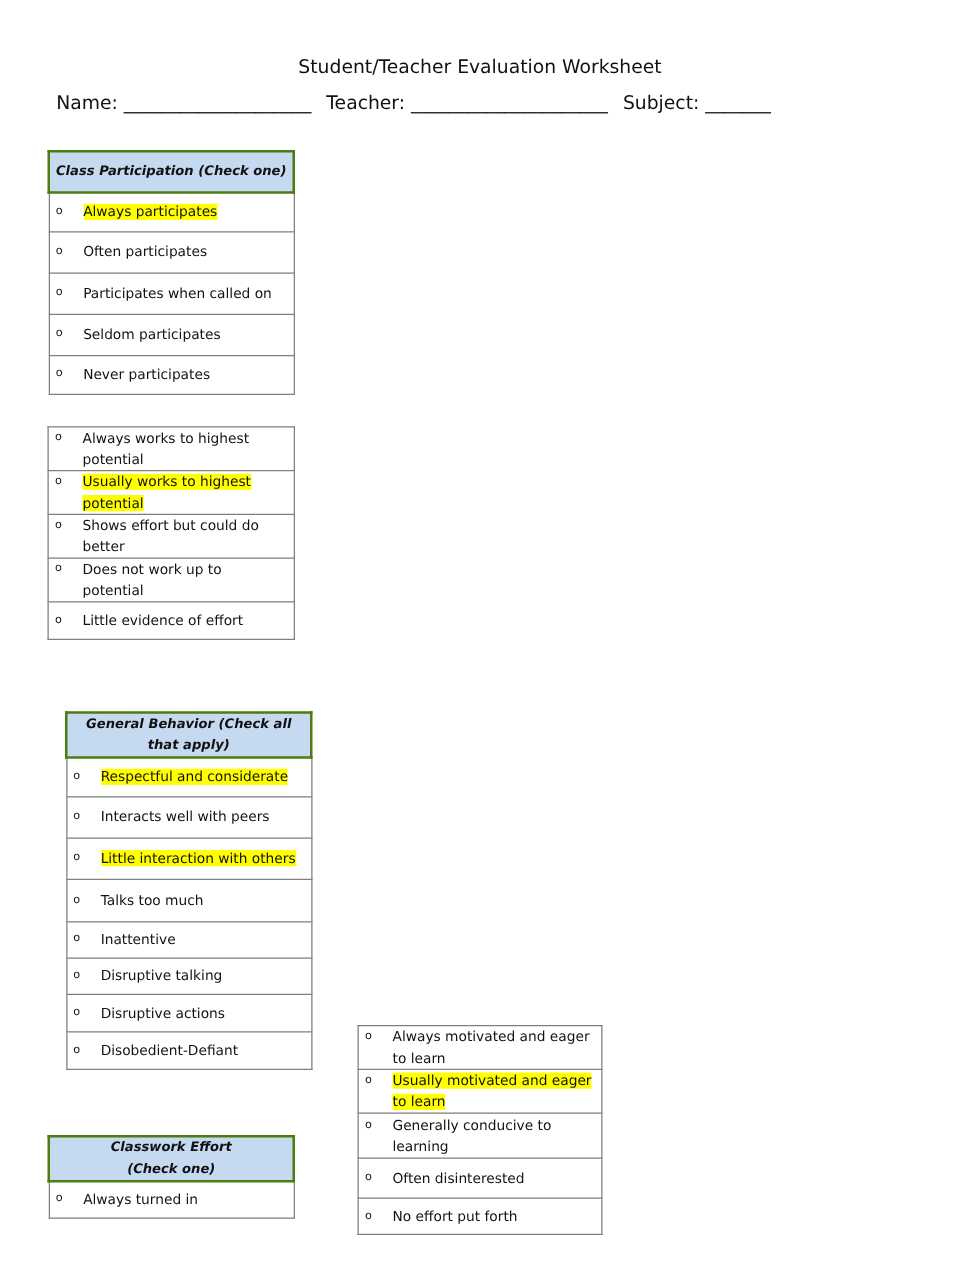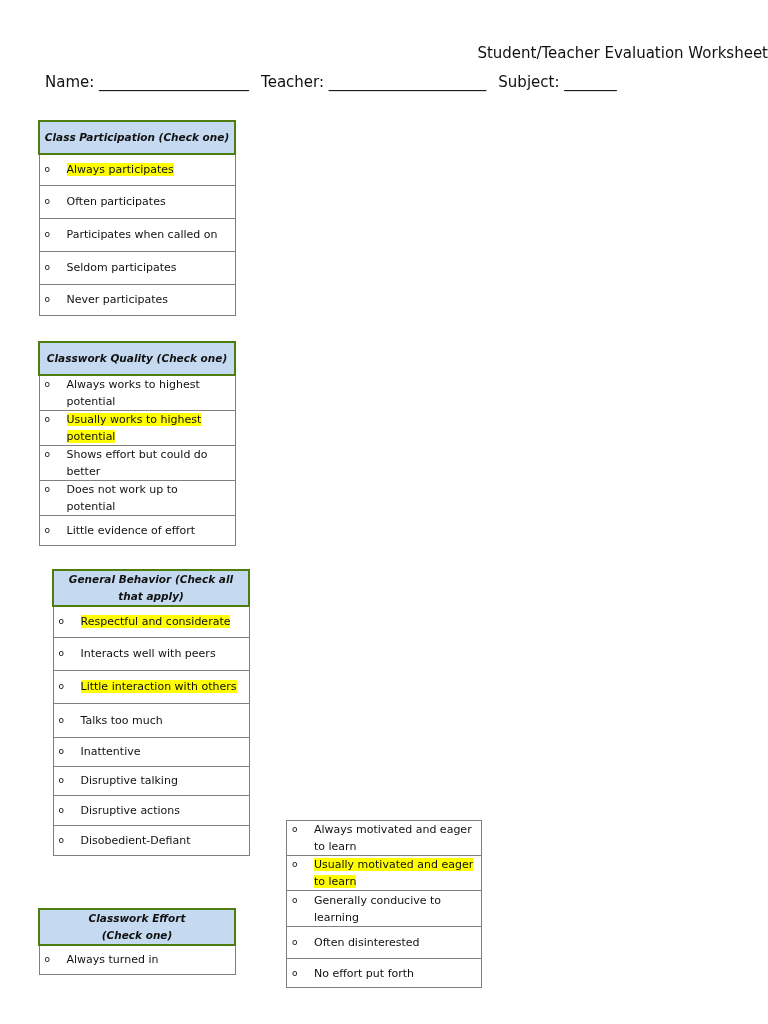--- a/index.html
+++ b/index.html
@@ -2,21 +2,21 @@
 <html><head>
 <meta charset="utf-8">
 <style>
   html, body { margin: 0; padding: 0; }
   body {
     width: 768px; height: 1024px; position: relative; overflow: hidden;
     background: #ffffff; color: #111;
     font-family: "DejaVu Sans", sans-serif;
   }
   .title {
-    position: absolute; top: 44px; left: 0; width: 768px; text-align: right;
+    position: absolute; top: 44px; left: 0; width: 768px; text-align: center;
     font-family: "DejaVu Sans", sans-serif; font-size: 15px; color: #111;
   }
   .fields {
     position: absolute; top: 73px; left: 45px; font-size: 15px; white-space: pre;
     font-family: "DejaVu Sans", sans-serif;
   }
   .fields span { margin-right: 12px; }
   table.eval {
     position: absolute; border-collapse: collapse;
     font-family: "DejaVu Sans", sans-serif;
@@ -88,23 +88,20 @@
             <span class="bullet">o</span>
             <span class="txt">Never participates</span>
           </div>
         </td>
       </tr>
 </tbody>
   </table>
 
 <table class="eval" style="left:38px; top:341px; width:198px;">
   <tbody>
-      <tr style="height:33px;">
-        <th>Classwork Quality (Check one)</th>
-      </tr>
   <tr style="height:34px;">
         <td>
           <div class="row">
             <span class="bullet">o</span>
             <span class="txt">Always works to highest potential</span>
           </div>
         </td>
       </tr>
   <tr style="height:35px;">
         <td>

